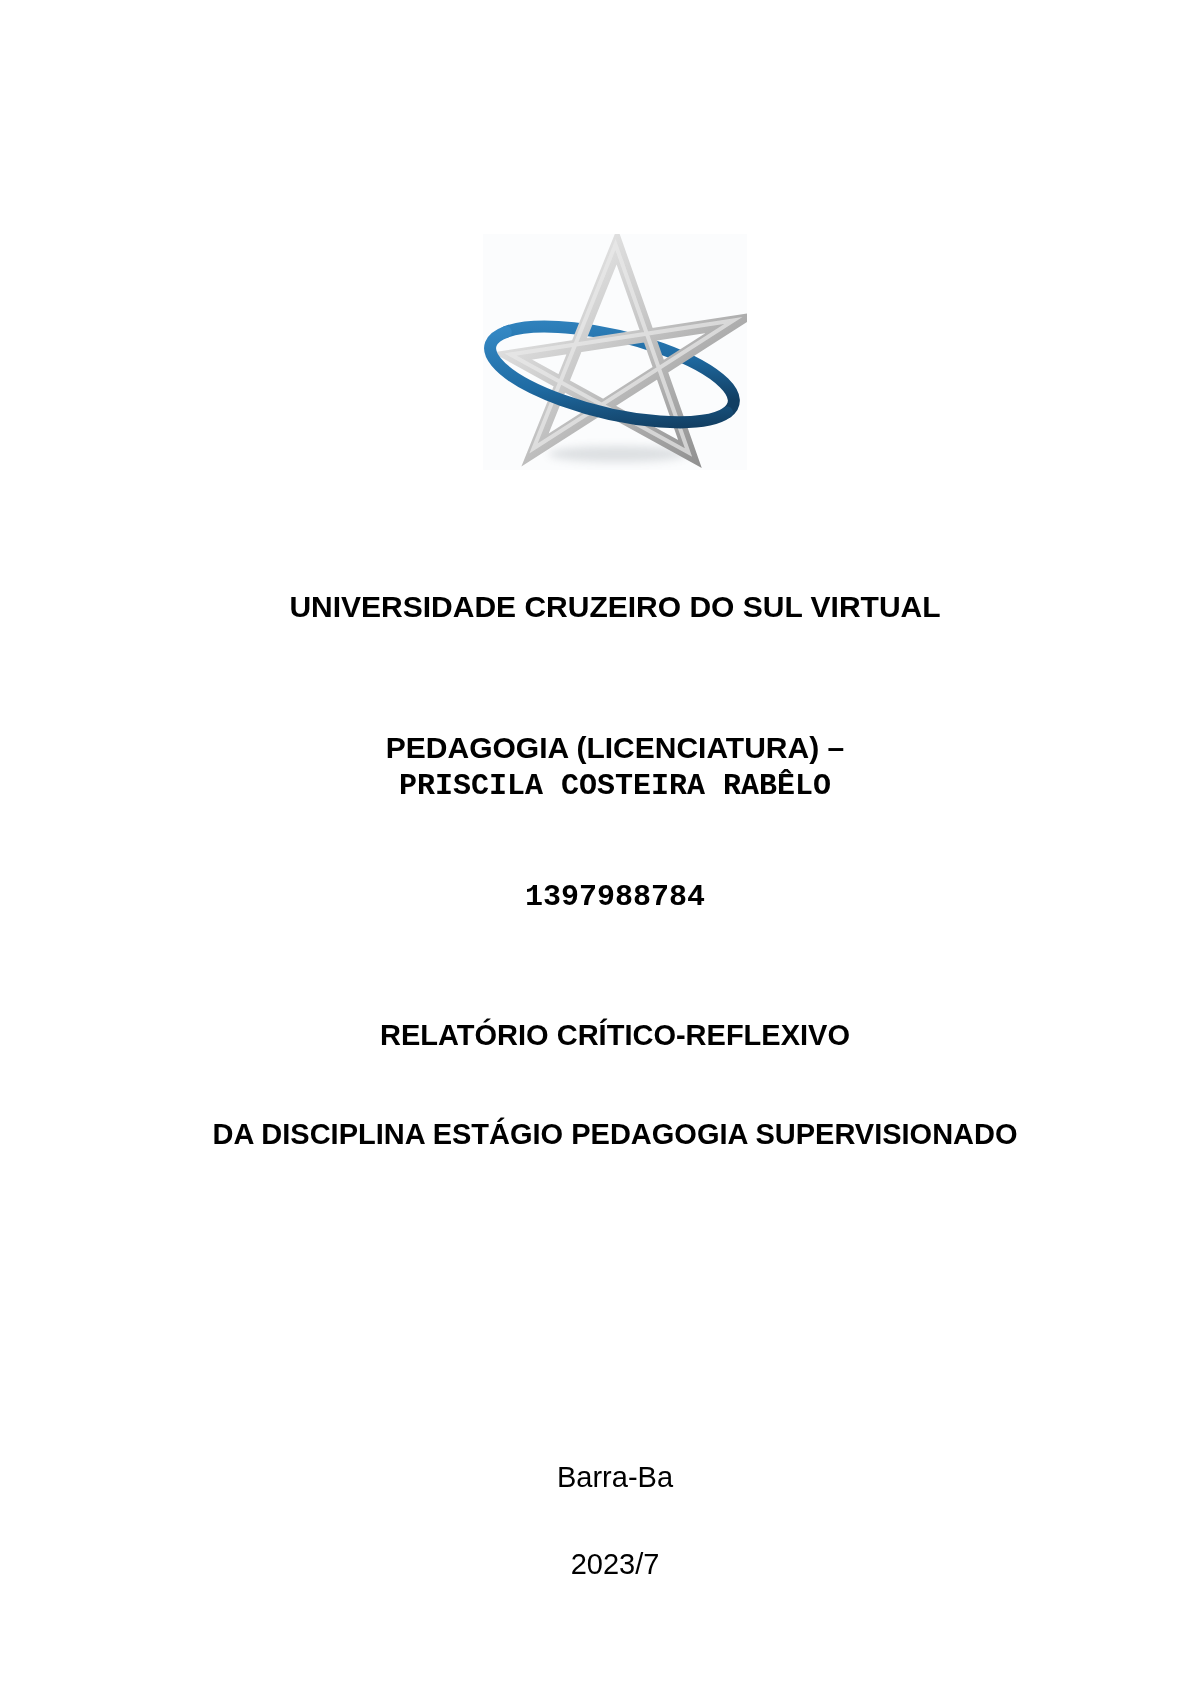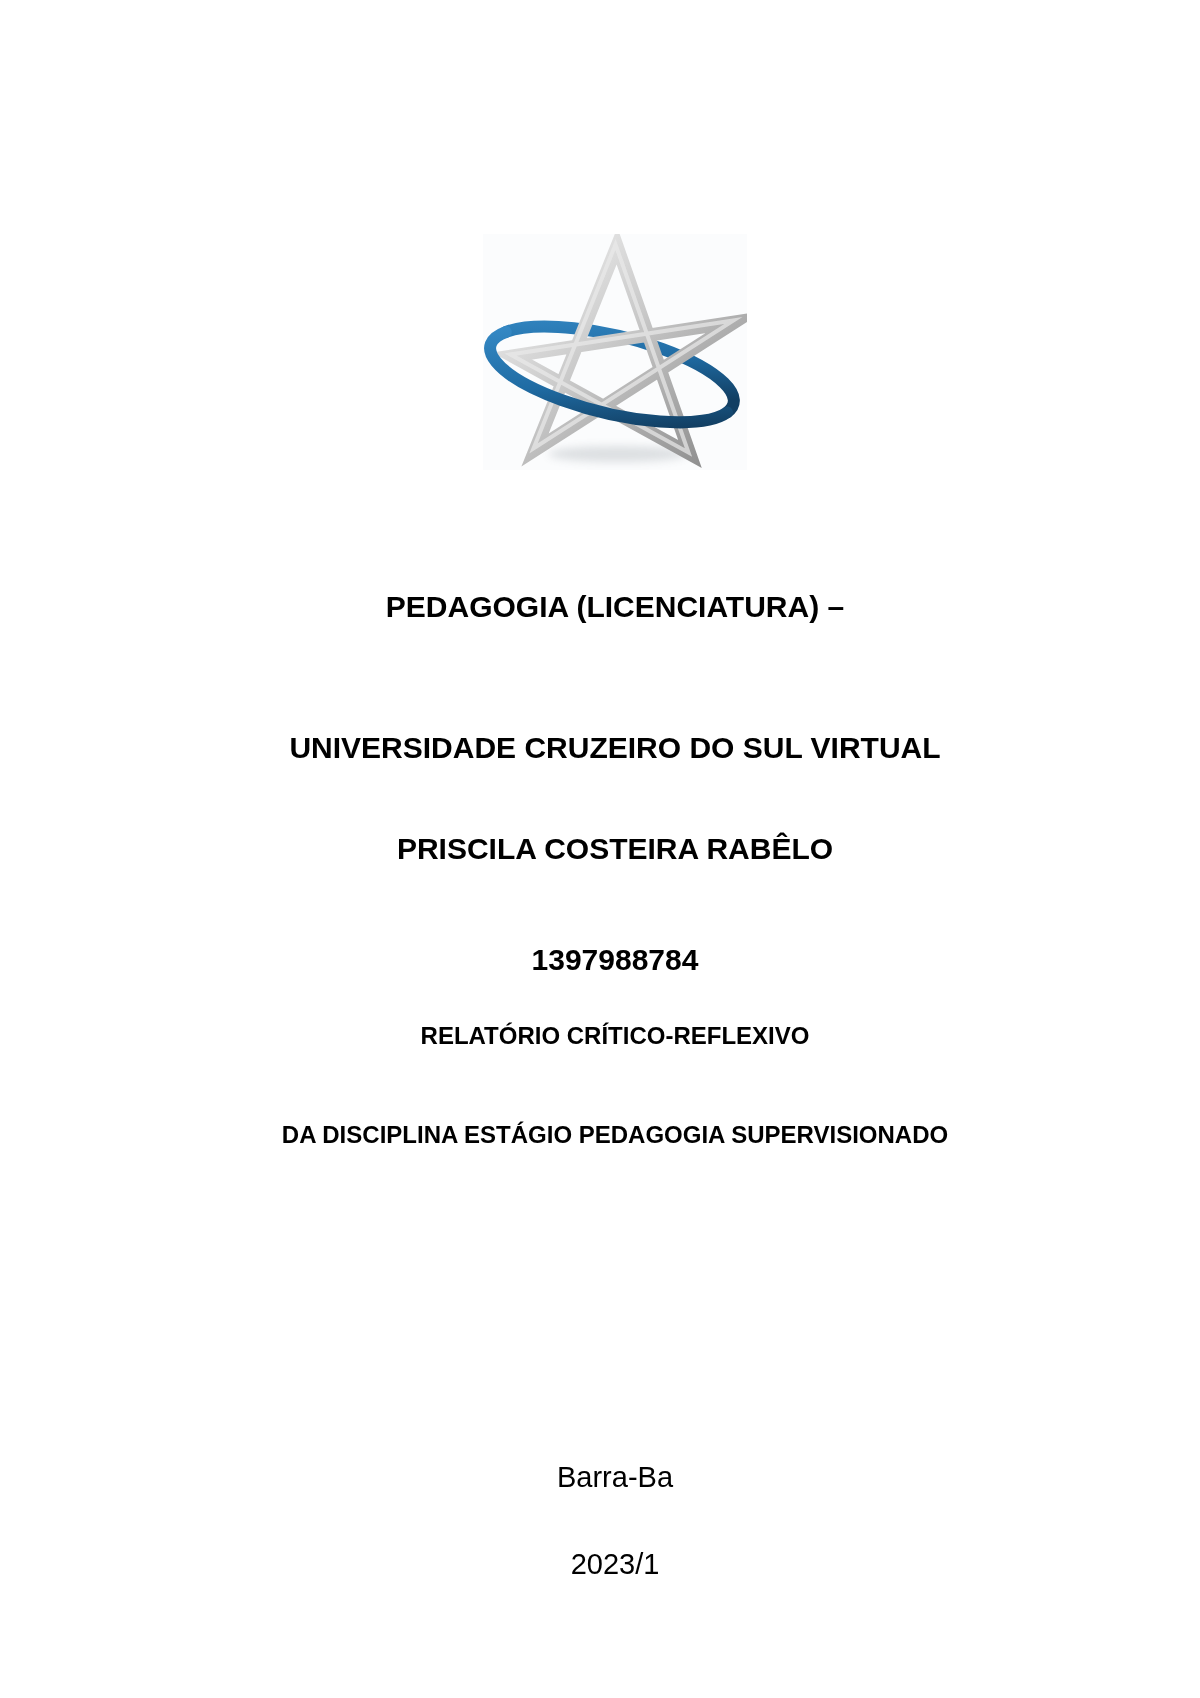--- a/index.html
+++ b/index.html
@@ -34,28 +34,29 @@
     width: 264px;
     height: 236px;
   }
   .header-block {
     top: 489px;
     font-size: 30px;
     line-height: 47px;
     font-weight: bold;
   }
   .author-block {
-    top: 756px;
+    top: 694px;
     font-size: 30px;
     line-height: 37px;
     font-weight: bold;
+    font-family: Liberation Mono, monospace;
   }
   .title-block {
     top: 953px;
-    font-size: 24px;
+    font-size: 29px;
     line-height: 33px;
     font-weight: bold;
   }
   .footer-block {
     top: 1405px;
     font-size: 29px;
     line-height: 29px;
     font-weight: normal;
   }
 </style>
@@ -93,32 +94,32 @@
       <path d="M 127 6 L 200 214 L 22 116 L 245 82 L 45 210 Z" fill="none" stroke="url(#silverGrad)" stroke-width="13" stroke-linejoin="miter" stroke-miterlimit="12"></path>
       <path d="M 127 6 L 200 214 L 22 116 L 245 82 L 45 210 Z" fill="none" stroke="#e9e9e9" stroke-width="4" opacity="0.7" stroke-linejoin="miter" stroke-miterlimit="12" transform="translate(-1.5,-1.5)"></path>
 
       <g transform="rotate(13.5 122 134.5)">
         <path d="M 8.7 118 A 125 39 0 1 0 242.7 144.6" fill="none" stroke="url(#blueGrad)" stroke-width="12" stroke-linecap="round"></path>
       </g>
     </svg>
   </div>
 
   <div class="block header-block">
+    <div>UNIVERSIDADE CRUZEIRO DO SUL VIRTUAL</div>
     <div>PEDAGOGIA (LICENCIATURA) –</div>
-    <div>UNIVERSIDADE CRUZEIRO DO SUL VIRTUAL</div>
   </div>
 
   <div class="block author-block">
     <div>PRISCILA COSTEIRA RABÊLO</div>
     <div>1397988784</div>
   </div>
 
   <div class="block title-block">
     <div>RELATÓRIO CRÍTICO-REFLEXIVO</div>
     <div>DA DISCIPLINA ESTÁGIO PEDAGOGIA SUPERVISIONADO</div>
   </div>
 
   <div class="block footer-block">
     <div>Barra-Ba</div>
-    <div>2023/1</div>
+    <div>2023/7</div>
   </div>
 
 </div>
 
 </body></html>

